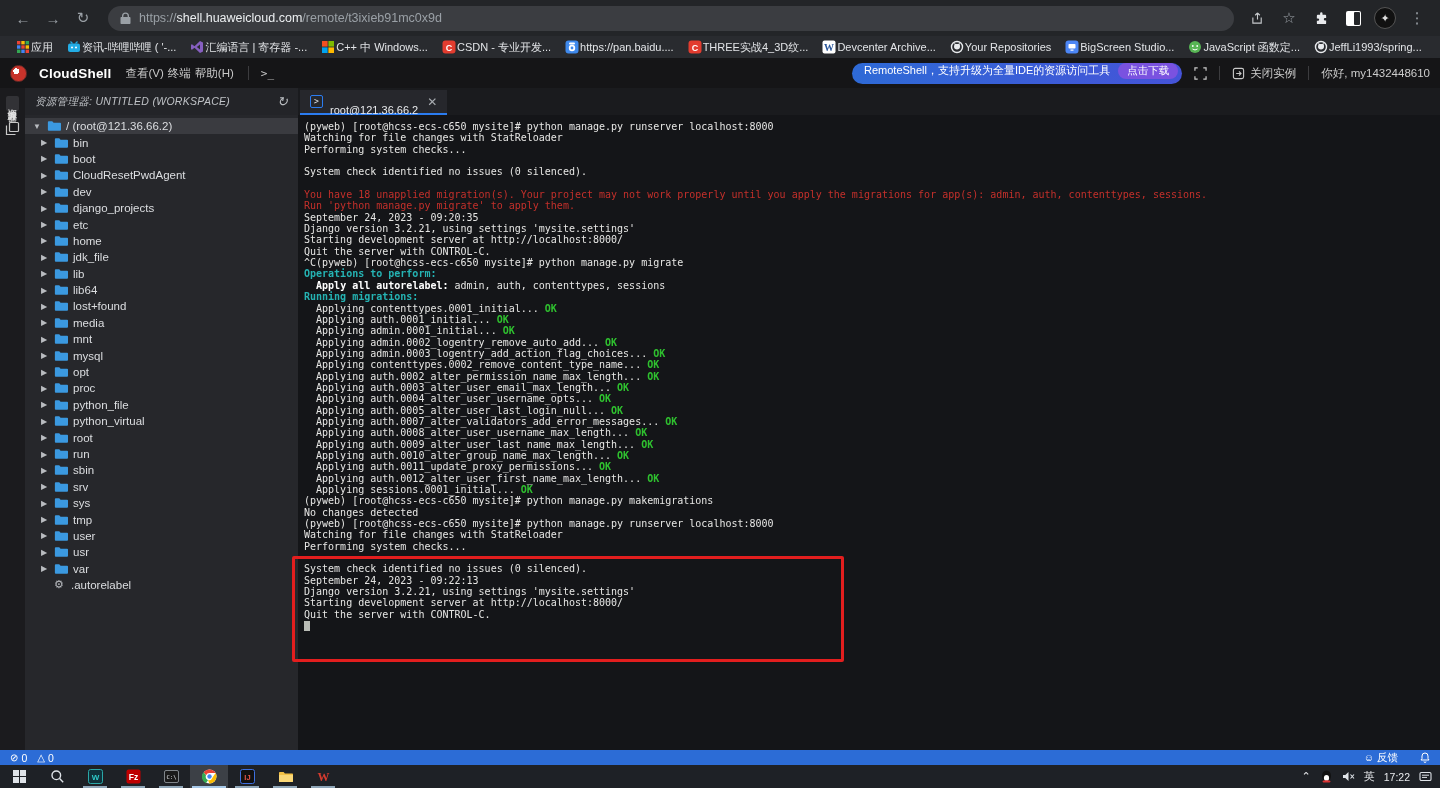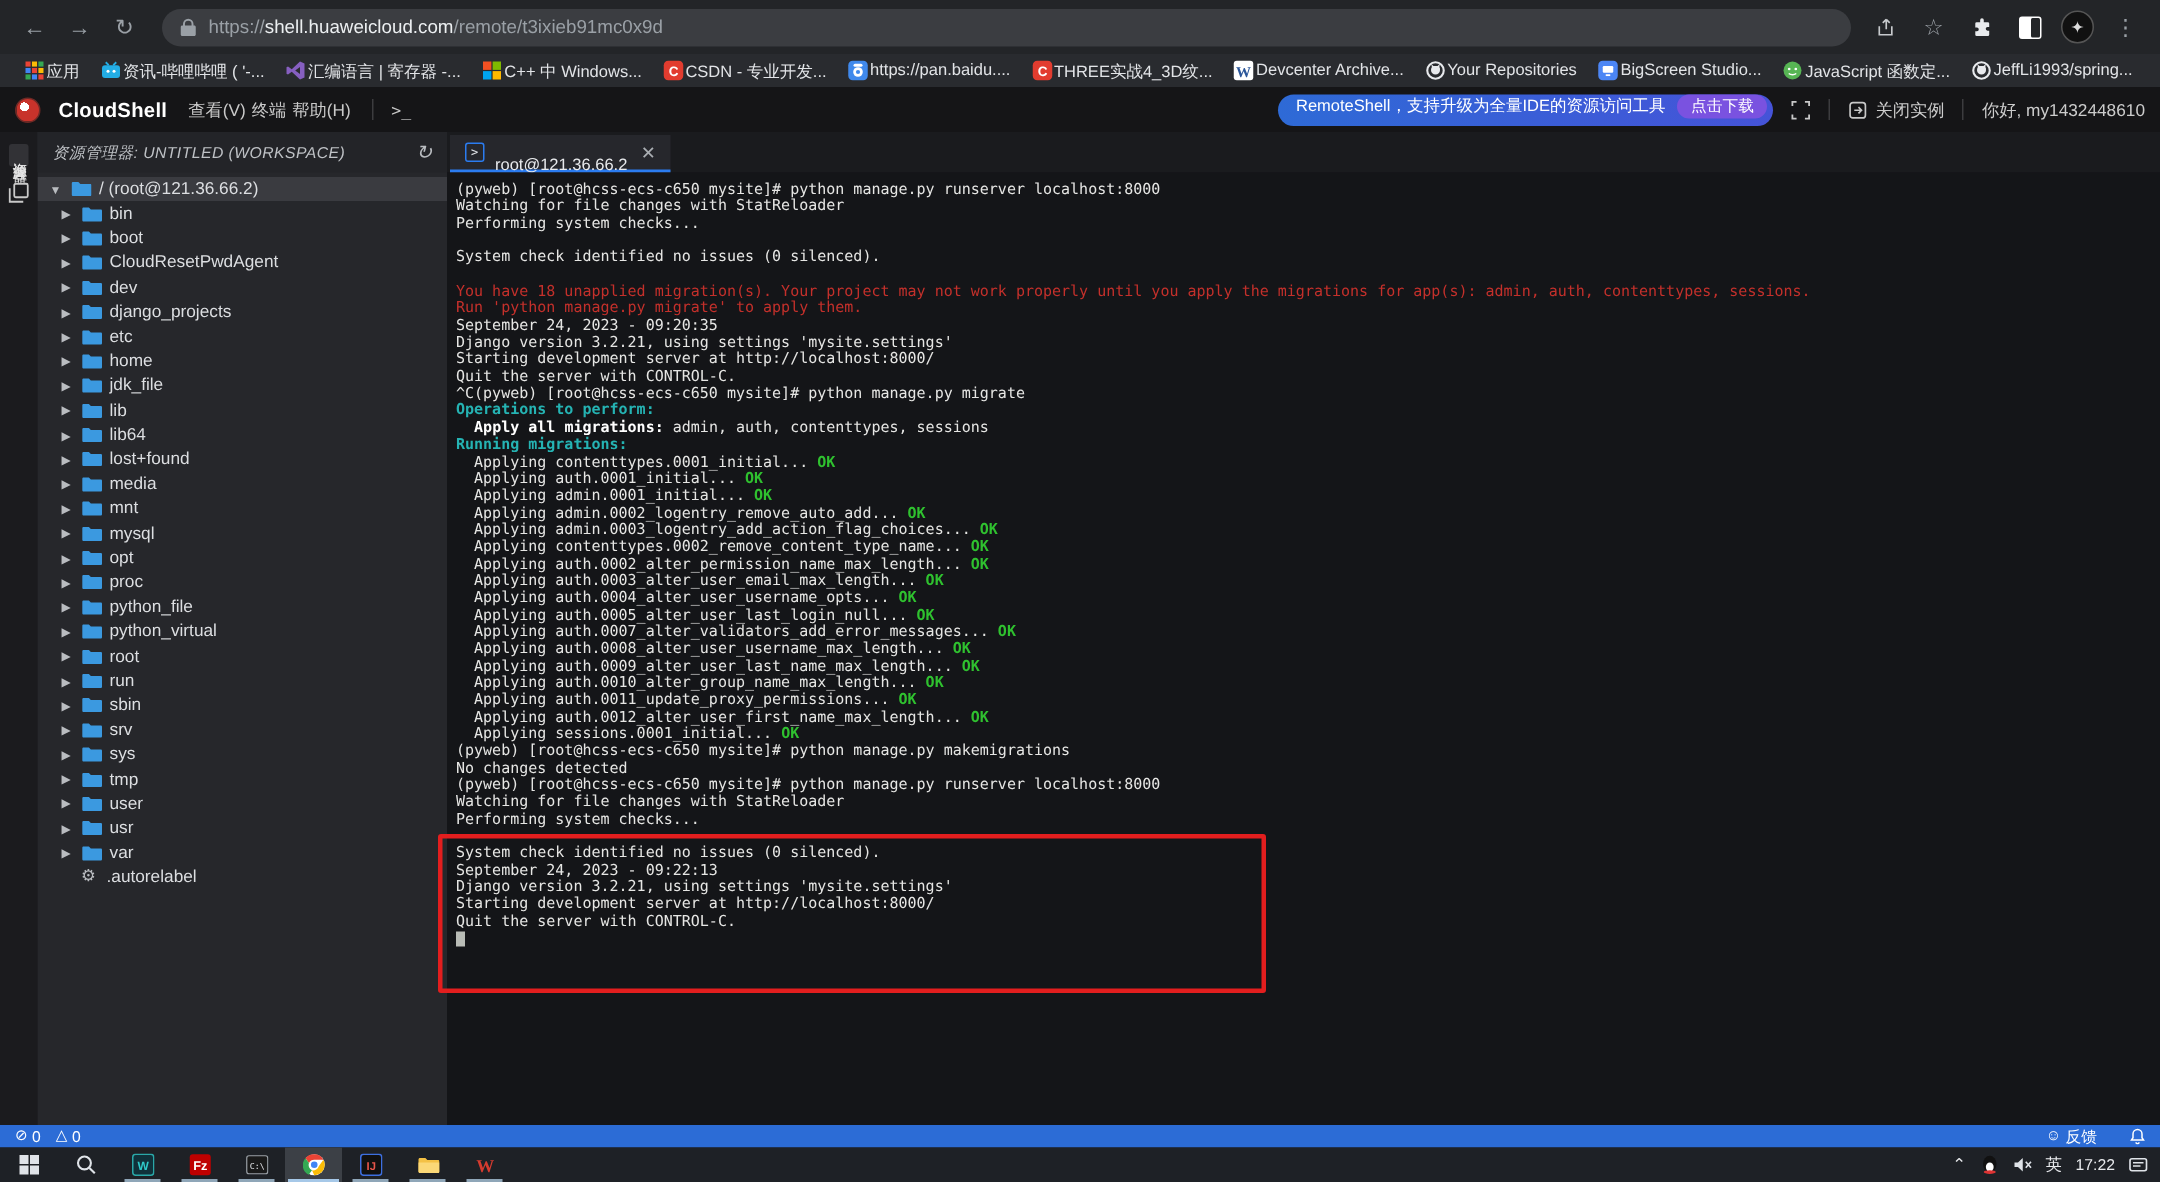--- a/index.html
+++ b/index.html
@@ -526,21 +526,21 @@
           <div class="tl"><span class="sg-w">System check identified no issues (0 silenced).</span></div>
           <div class="tl"></div>
           <div class="tl"><span class="sg-r">You have 18 unapplied migration(s). Your project may not work properly until you apply the migrations for app(s): admin, auth, contenttypes, sessions.</span></div>
           <div class="tl"><span class="sg-r">Run 'python manage.py migrate' to apply them.</span></div>
           <div class="tl"><span class="sg-w">September 24, 2023 - 09:20:35</span></div>
           <div class="tl"><span class="sg-w">Django version 3.2.21, using settings 'mysite.settings'</span></div>
           <div class="tl"><span class="sg-w">Starting development server at http://localhost:8000/</span></div>
           <div class="tl"><span class="sg-w">Quit the server with CONTROL-C.</span></div>
           <div class="tl"><span class="sg-w">^C(pyweb) [root@hcss-ecs-c650 mysite]# python manage.py migrate</span></div>
           <div class="tl"><span class="sg-c">Operations to perform:</span></div>
-          <div class="tl"><span class="sg-w">  </span><span class="sg-b">Apply all migrations:</span><span class="sg-w"> admin, auth, contenttypes, sessions</span></div>
+          <div class="tl"><span class="sg-w">  </span><span class="sg-b">Apply all autorelabel:</span><span class="sg-w"> admin, auth, contenttypes, sessions</span></div>
           <div class="tl"><span class="sg-c">Running migrations:</span></div>
           <div class="tl"><span class="sg-w">  Applying contenttypes.0001_initial... </span><span class="sg-g">OK</span></div>
           <div class="tl"><span class="sg-w">  Applying auth.0001_initial... </span><span class="sg-g">OK</span></div>
           <div class="tl"><span class="sg-w">  Applying admin.0001_initial... </span><span class="sg-g">OK</span></div>
           <div class="tl"><span class="sg-w">  Applying admin.0002_logentry_remove_auto_add... </span><span class="sg-g">OK</span></div>
           <div class="tl"><span class="sg-w">  Applying admin.0003_logentry_add_action_flag_choices... </span><span class="sg-g">OK</span></div>
           <div class="tl"><span class="sg-w">  Applying contenttypes.0002_remove_content_type_name... </span><span class="sg-g">OK</span></div>
           <div class="tl"><span class="sg-w">  Applying auth.0002_alter_permission_name_max_length... </span><span class="sg-g">OK</span></div>
           <div class="tl"><span class="sg-w">  Applying auth.0003_alter_user_email_max_length... </span><span class="sg-g">OK</span></div>
           <div class="tl"><span class="sg-w">  Applying auth.0004_alter_user_username_opts... </span><span class="sg-g">OK</span></div>

